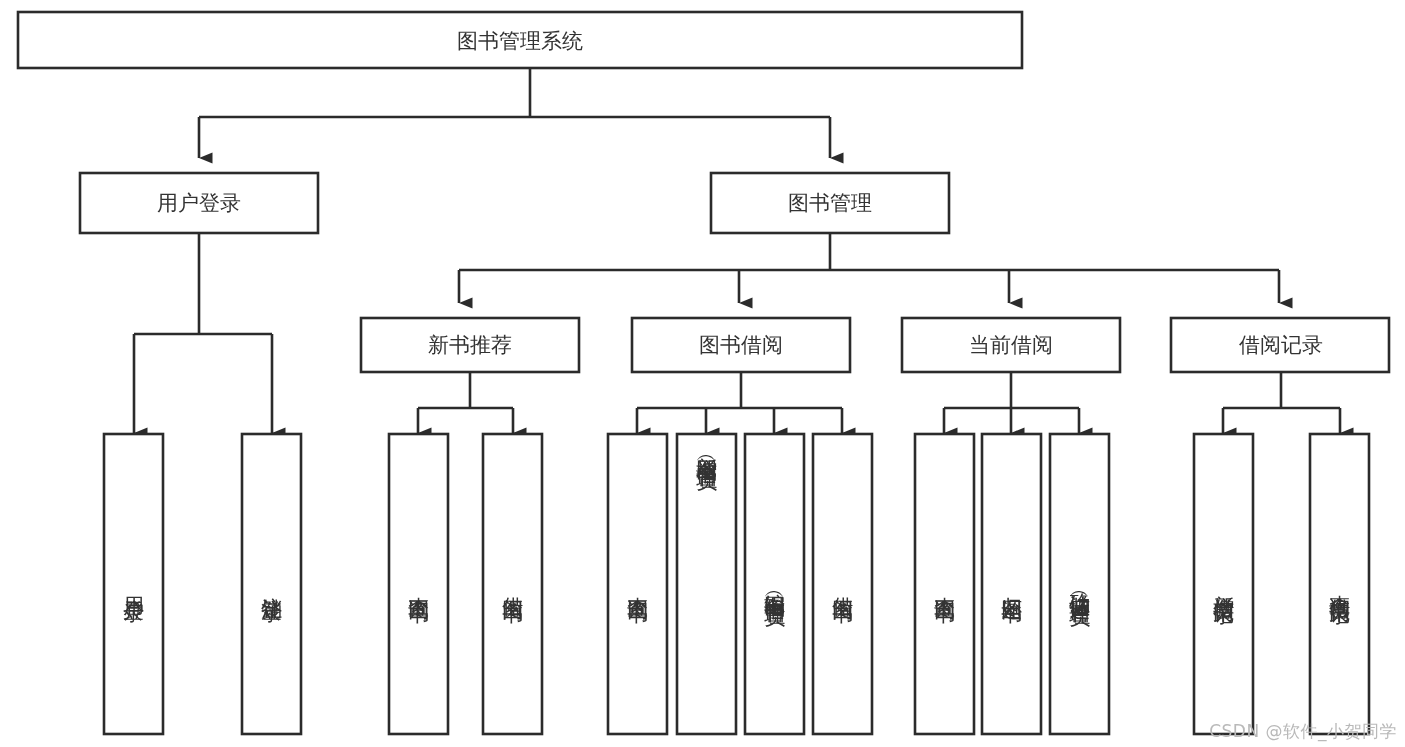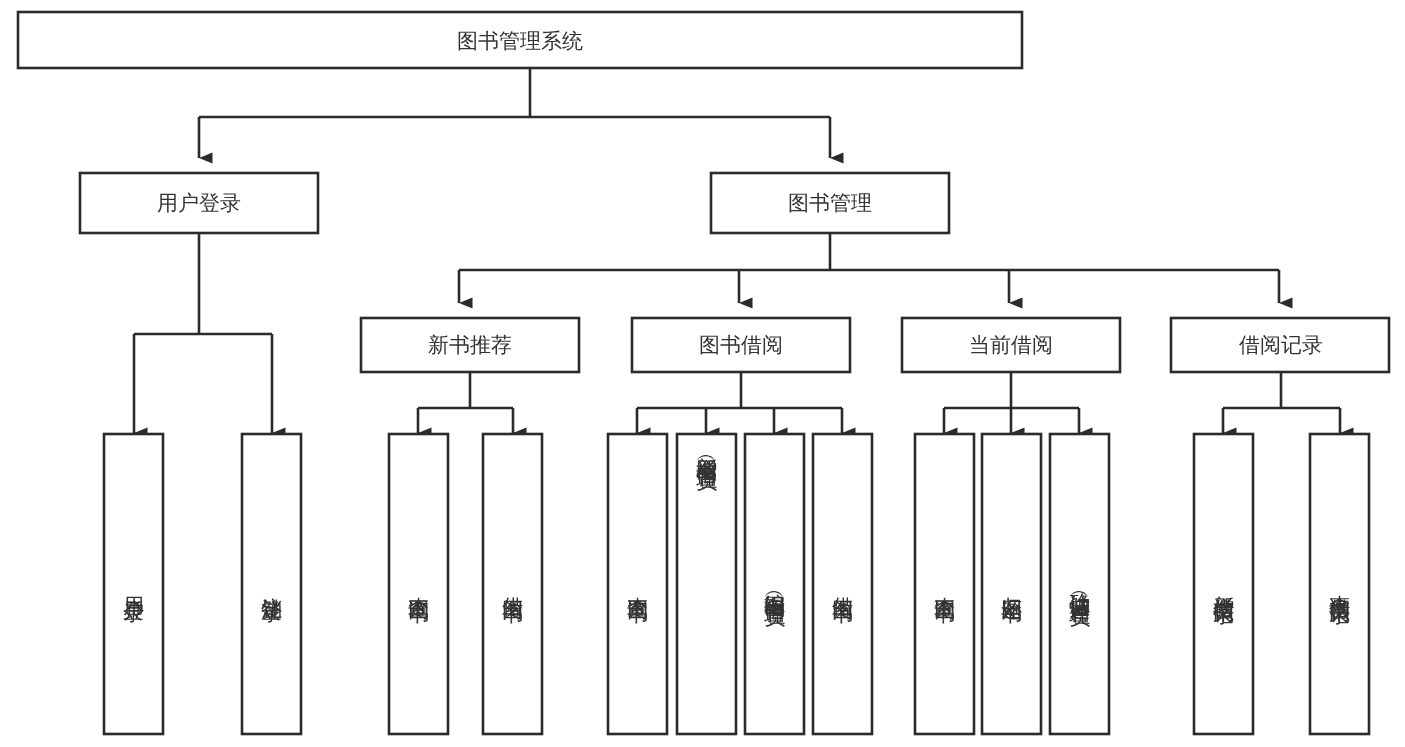--- a/index.html
+++ b/index.html
@@ -213,14 +213,15 @@
   <div class="node-label-v" style="left: 915px; top: 446px; width: 59px; height: 276px; display: flex; align-items: center; justify-content: center;">查询图书</div>
 
   <div class="node-label-v" style="left: 982px; top: 446px; width: 59px; height: 276px; display: flex; align-items: center; justify-content: center;">归还图书</div>
 
   <div class="node-label-v" style="left: 1050px; top: 440px; width: 59px; height: 290px; display: flex; align-items: center; justify-content: center;">确认归还（管理员）</div>
 
   <div class="node-label-v" style="left: 1194px; top: 446px; width: 59px; height: 276px; display: flex; align-items: center; justify-content: center;">新增借阅记录</div>
 
   <div class="node-label-v" style="left: 1310px; top: 446px; width: 59px; height: 276px; display: flex; align-items: center; justify-content: center;">查询借阅记录</div>
 
+  <div class="watermark">CSDN @软件_小贺同学</div>
 
 </div>
 
 </body></html>

